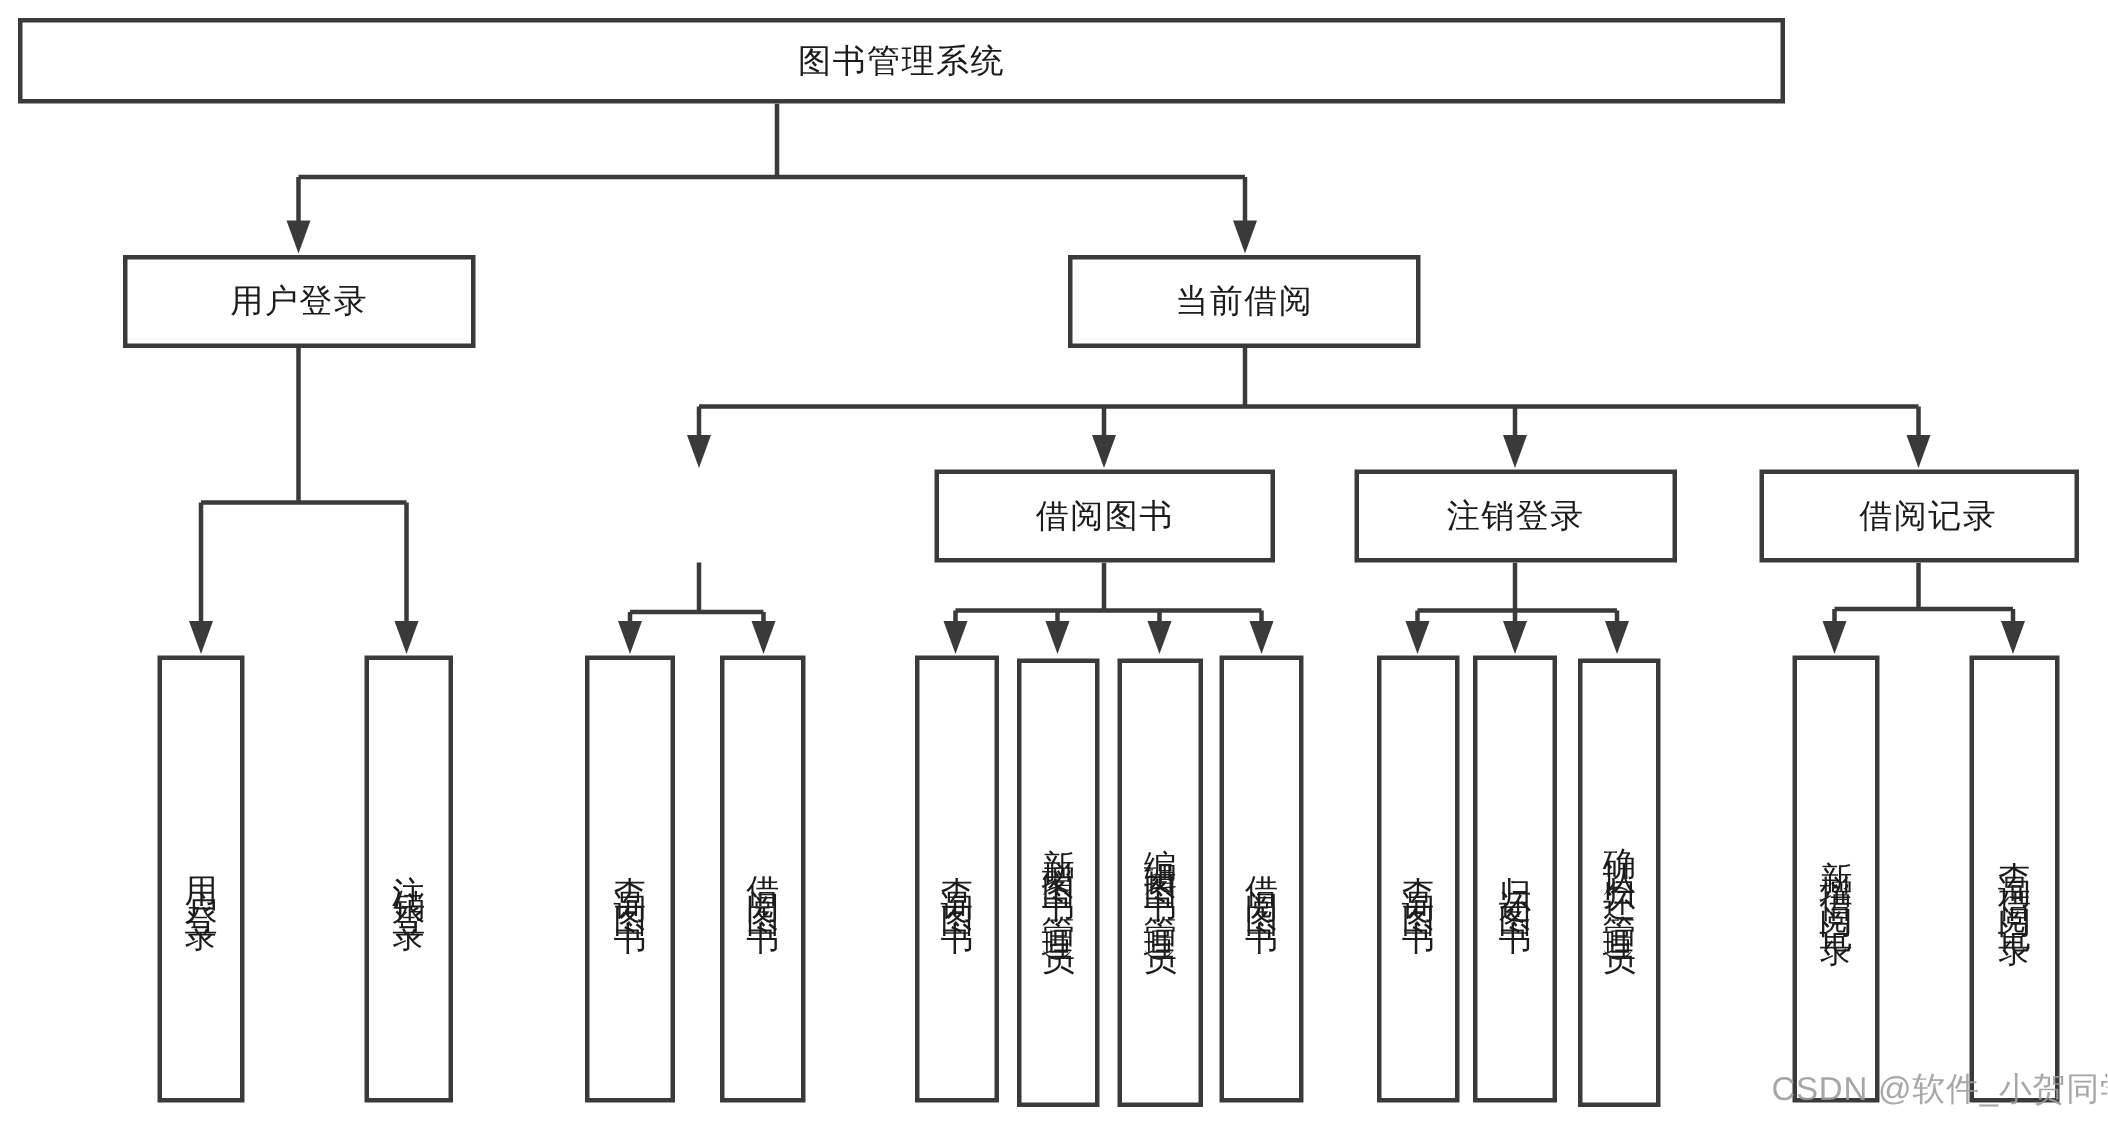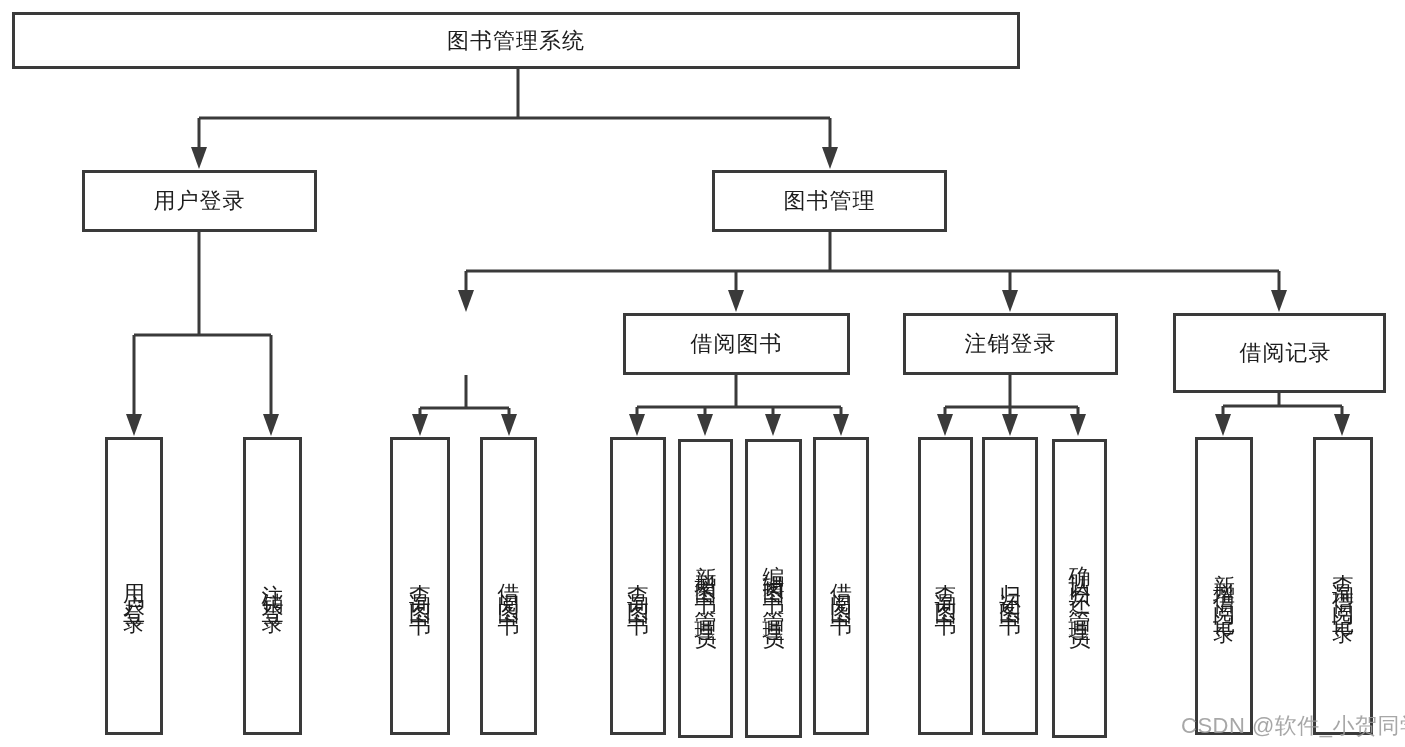--- a/index.html
+++ b/index.html
@@ -107,28 +107,28 @@
       <polygon points="1002,414 1018,414 1010,436"></polygon>
       <polygon points="1070,414 1086,414 1078,436"></polygon>
     </g>
     <g>
       <path d="M1279,375 V406 M1223,406 H1342 M1223,406 V418 M1342,406 V418"></path>
       <polygon points="1215,414 1231,414 1223,436"></polygon>
       <polygon points="1334,414 1350,414 1342,436"></polygon>
     </g>
   </svg>
 
-  <div class="node" style="left:12px; top:12px; width:1008px; height:57px;">图书管理系统</div>
+  <div class="node" style="left:12px; top:12px; width:1178px; height:57px;">图书管理系统</div>
 
   <div class="node" style="left:82px; top:170px; width:235px; height:62px;">用户登录</div>
-  <div class="node" style="left:712px; top:170px; width:235px; height:62px;">图书管理</div>
+  <div class="node" style="left:712px; top:170px; width:235px; height:62px;">当前借阅</div>
 
   <div class="node" style="left:623px; top:313px; width:227px; height:62px;">借阅图书</div>
   <div class="node" style="left:903px; top:313px; width:215px; height:62px;">注销登录</div>
-  <div class="node" style="left:1173px; top:313px; width:213px; height:80px;padding-left:12px;">借阅记录</div>
+  <div class="node" style="left:1173px; top:313px; width:213px; height:62px;padding-left:12px;">借阅记录</div>
 
   <div class="node leaf" style="left:105px; top:437px; width:58px; height:298px;">用户登录</div>
   <div class="node leaf" style="left:243px; top:437px; width:59px; height:298px;">注销登录</div>
 
   <div class="node leaf" style="left:390px; top:437px; width:60px; height:298px;">查询图书</div>
   <div class="node leaf" style="left:480px; top:437px; width:57px; height:298px;">借阅图书</div>
 
   <div class="node leaf" style="left:610px; top:437px; width:56px; height:298px;">查询图书</div>
   <div class="node leaf long" style="left:678px; top:439px; width:55px; height:299px;">新增图书（管理员）</div>
   <div class="node leaf long" style="left:745px; top:439px; width:57px; height:299px;">编辑图书（管理员）</div>

